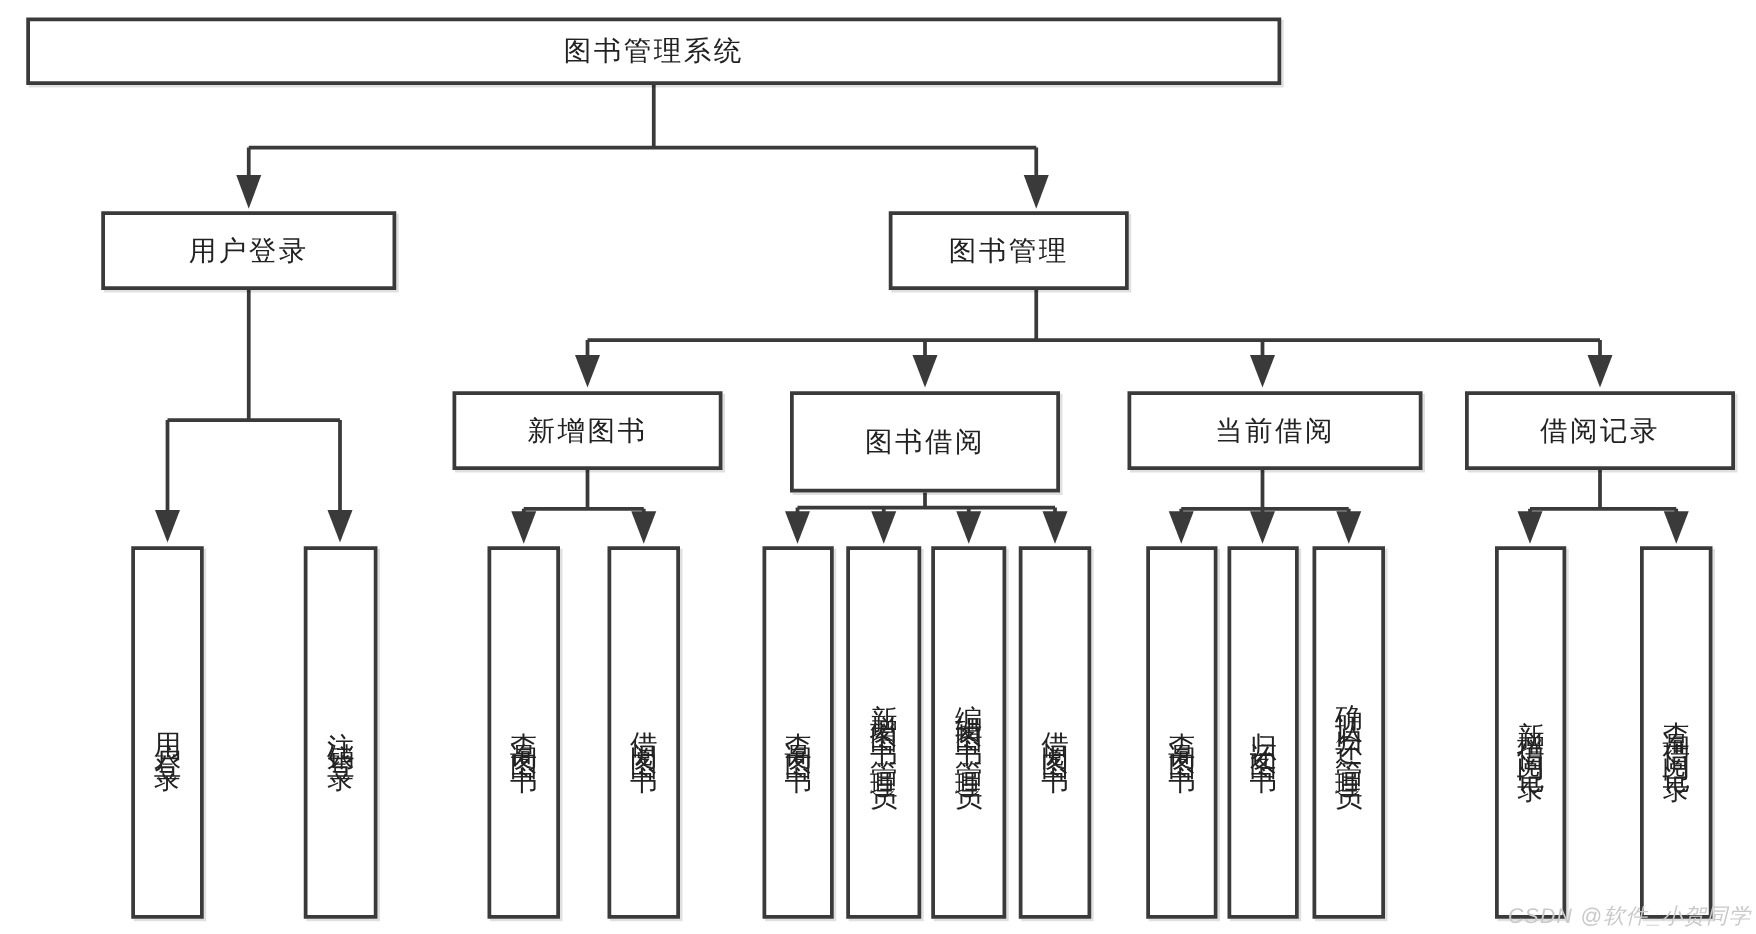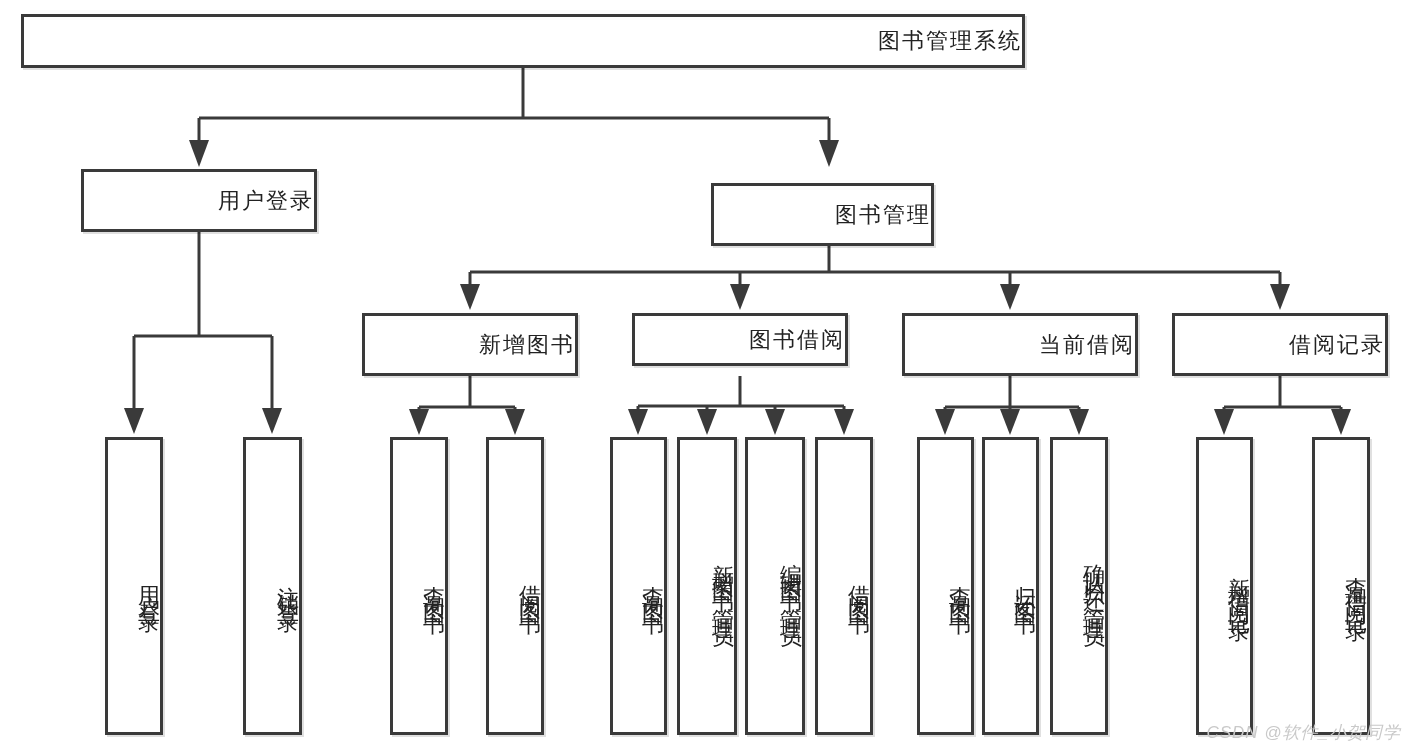--- a/index.html
+++ b/index.html
@@ -18,21 +18,21 @@
     color:var(--text);
   }
   .edges{position:absolute;left:0;top:0;width:1405px;height:747px;}
   .edges line{stroke:var(--line);stroke-width:3;}
   .edges polygon{fill:var(--line);}
   .node{
     position:absolute;
     background:#fff;
     border:3px solid var(--line);
     box-sizing:border-box;
-    display:flex;align-items:center;justify-content:flex-end;
+    display:flex;align-items:center;justify-content:center;
     box-shadow:2px 2px 0 rgba(0,0,0,0.12);
   }
   .node.h span{
     font-size:22px;
     letter-spacing:2px;
     white-space:nowrap;
     color:var(--text);
   }
   .node.v span{
     writing-mode:vertical-rl;
@@ -133,28 +133,28 @@
     </g>
   </svg>
 
   <div class="node h" style="left:21px;top:14px;width:1004px;height:54px">
     <span>图书管理系统</span>
   </div>
 
   <div class="node h" style="left:81px;top:169px;width:236px;height:63px">
     <span>用户登录</span>
   </div>
-  <div class="node h" style="left:711px;top:183px;width:223px;height:63px">
+  <div class="node h" style="left:711px;top:169px;width:192px;height:63px">
     <span>图书管理</span>
   </div>
 
   <div class="node h" style="left:362px;top:313px;width:216px;height:63px">
     <span>新增图书</span>
   </div>
-  <div class="node h" style="left:632px;top:313px;width:216px;height:53px">
+  <div class="node h" style="left:632px;top:313px;width:216px;height:81px">
     <span>图书借阅</span>
   </div>
   <div class="node h" style="left:902px;top:313px;width:236px;height:63px">
     <span>当前借阅</span>
   </div>
   <div class="node h" style="left:1172px;top:313px;width:216px;height:63px">
     <span>借阅记录</span>
   </div>
 
   <div class="node v" style="left:105px;top:437px;width:58px;height:298px">

